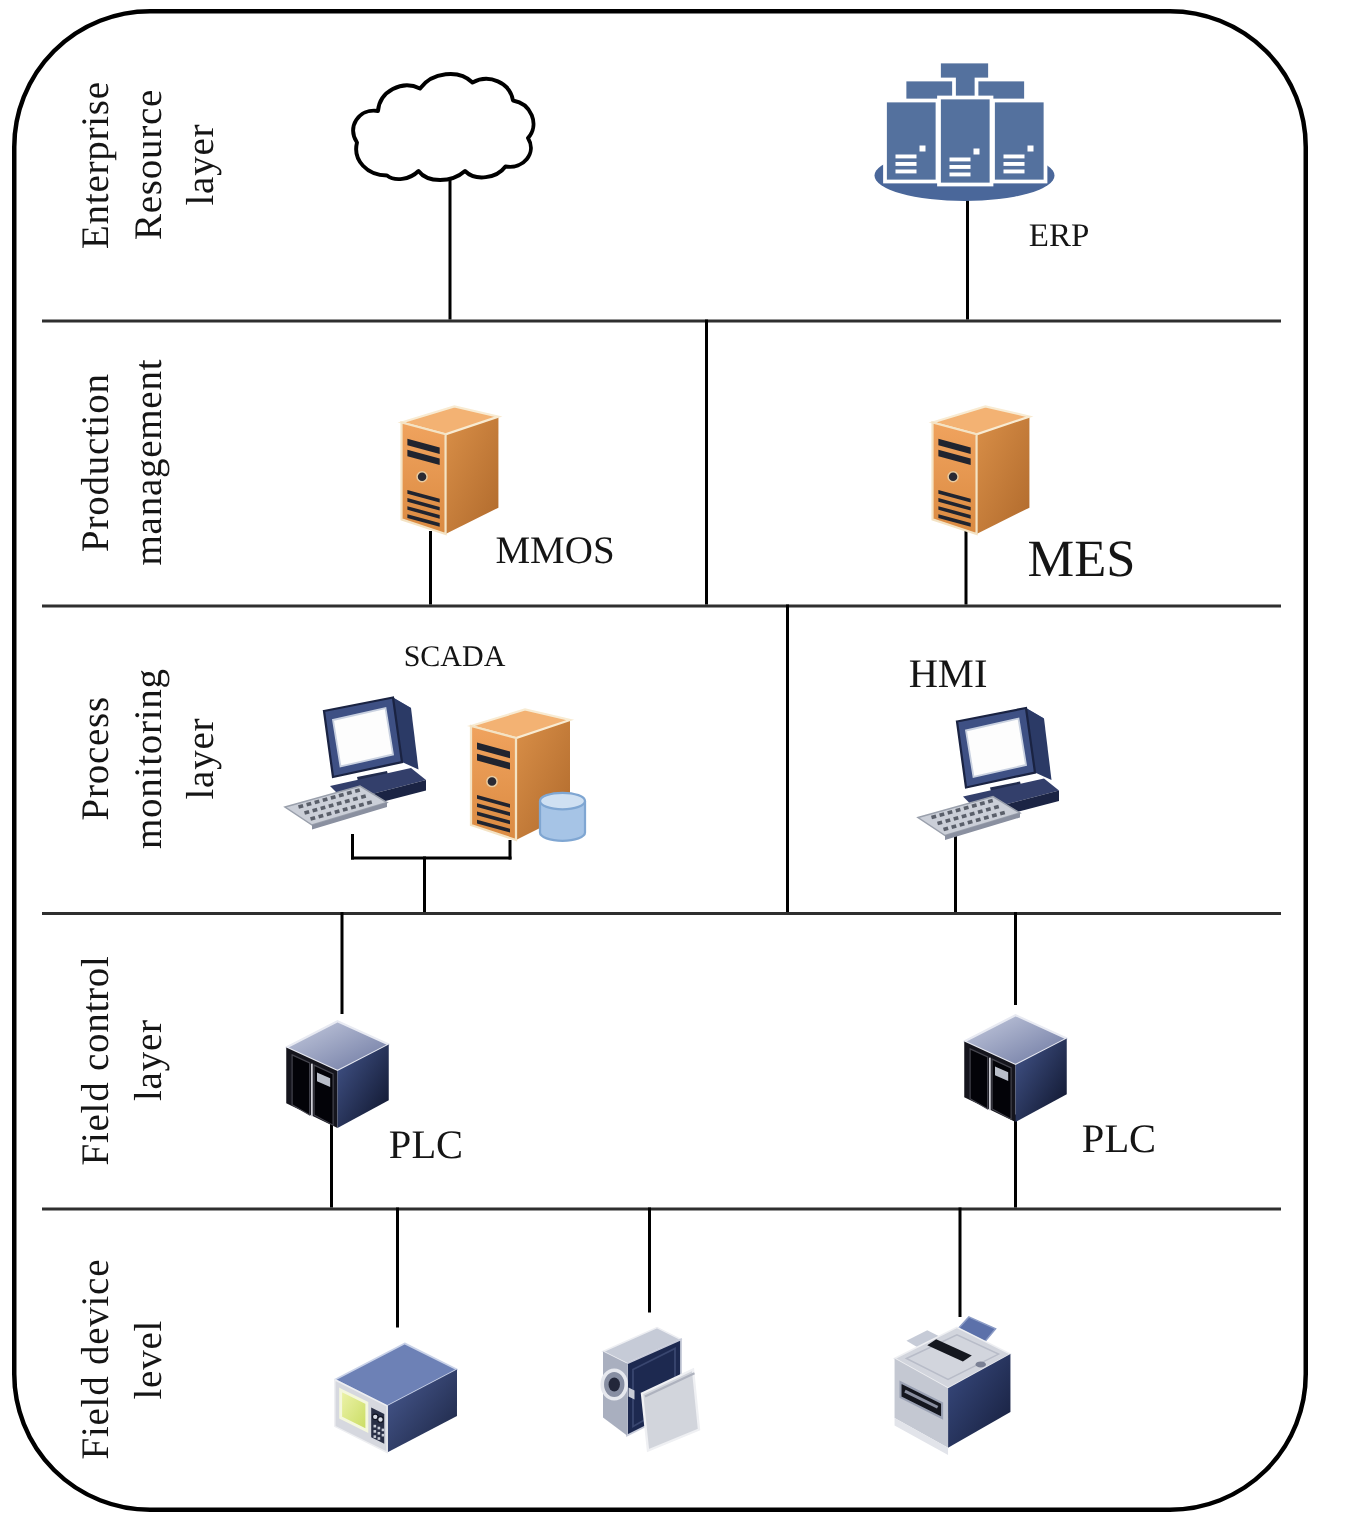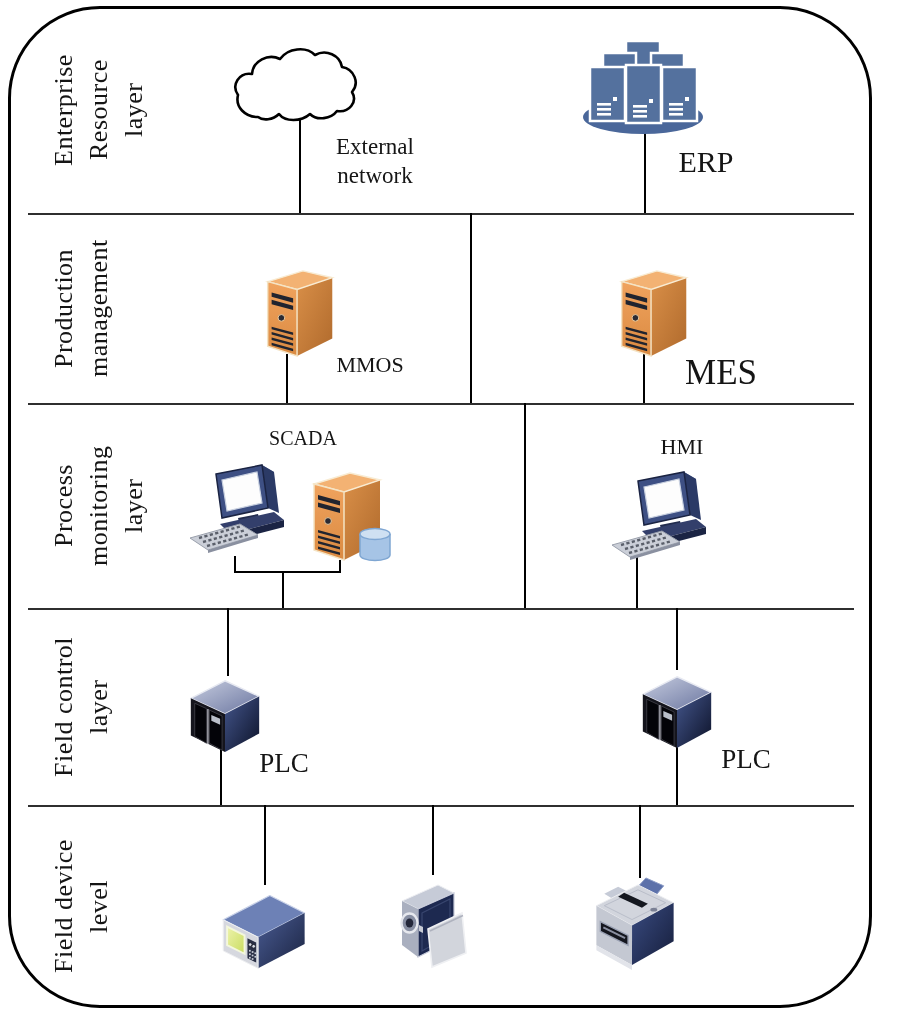--- a/index.html
+++ b/index.html
@@ -268,23 +268,21 @@
     <polygon points="18,34 52,18 80,31 46,48" fill="none" stroke="#B8BCC8" stroke-width="1"></polygon>
     <polygon points="38,21 62,32 56,36 32,25" fill="#14171F"></polygon>
     <ellipse cx="68" cy="38" rx="3.5" ry="2" fill="#7A8094"></ellipse>
     <polygon points="46,54 88,31 88,70 46,94" fill="url(#gPR)"></polygon>
     <polygon points="10,34 46,54 46,94 10,74" fill="#C4C8D2"></polygon>
     <polygon points="14,50 42,64 42,74 14,60" fill="#14161E" stroke="#9BA2B4" stroke-width="1.4"></polygon>
     <line x1="17" y1="56" x2="39" y2="66.8" stroke="#8A8FA0" stroke-width="2"></line>
     <polygon points="10,74 46,94 46,99 10,79" fill="#E2E4EA"></polygon>
   </svg>
 
-  <div class="node-label" style="left:315px;top:133px;width:120px;font-size:23px">External
-network</div>
-  <div class="node-label" style="left:666px;top:143px;width:80px;font-size:30px">ERP</div>
-  <div class="node-label" style="left:320px;top:351px;width:100px;font-size:22px">MMOS</div>
+  <div class="node-label" style="left:666px;top:143px;width:80px;font-size:22px">ERP</div>
+  <div class="node-label" style="left:320px;top:351px;width:100px;font-size:26px">MMOS</div>
   <div class="node-label" style="left:681px;top:351px;width:80px;font-size:35px">MES</div>
   <div class="node-label" style="left:249px;top:426px;width:108px;font-size:20px">SCADA</div>
-  <div class="node-label" style="left:644px;top:433px;width:76px;font-size:22px">HMI</div>
+  <div class="node-label" style="left:594px;top:433px;width:76px;font-size:27px">HMI</div>
   <div class="node-label" style="left:248px;top:747px;width:72px;font-size:27px">PLC</div>
   <div class="node-label" style="left:710px;top:743px;width:72px;font-size:27px">PLC</div>
 
 </div>
 
 </body></html>

